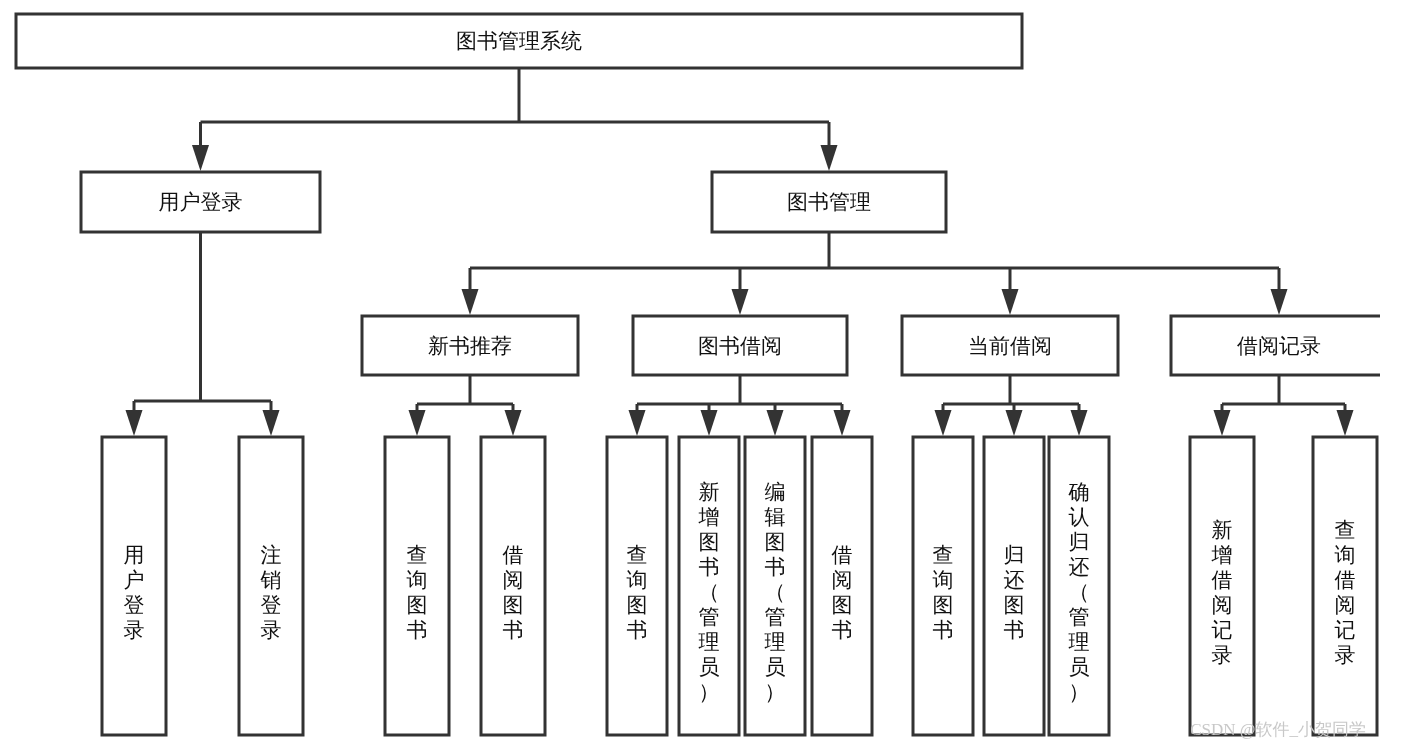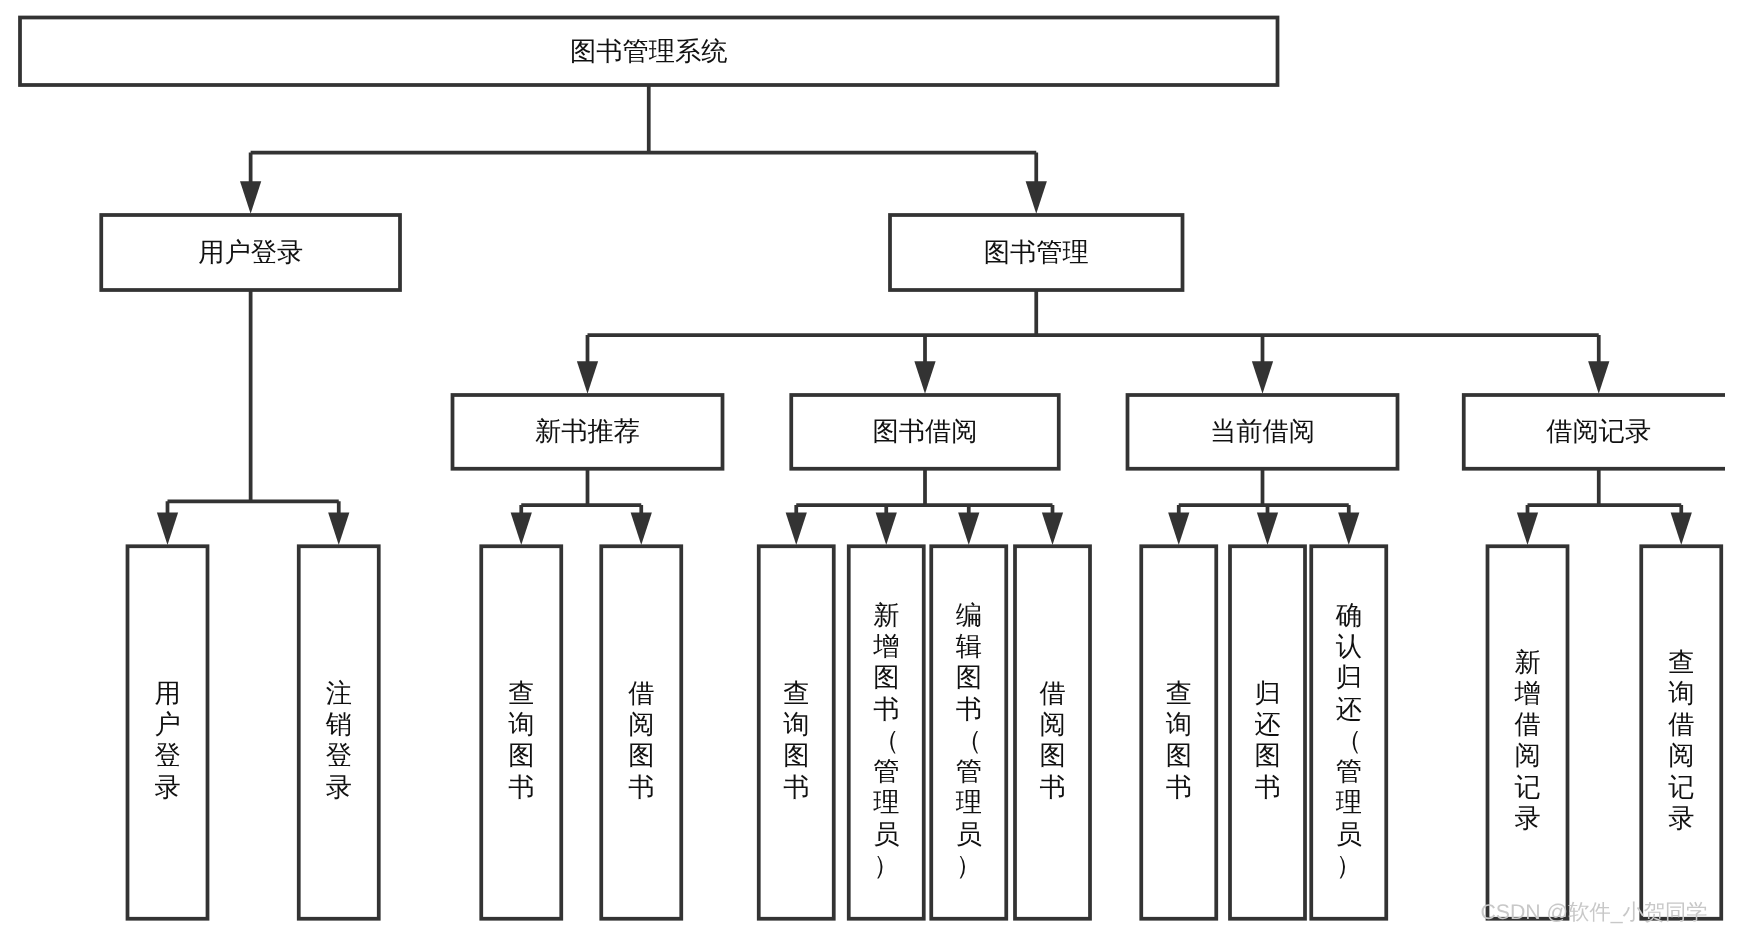--- a/index.html
+++ b/index.html
@@ -45,21 +45,21 @@
     font-family: "DejaVu Sans", "Liberation Sans", sans-serif;
     font-size: 21px;
     fill: #111111;
     text-anchor: middle;
     dominant-baseline: middle;
   }
   .watermark-text {
     position: absolute;
     right: 14px;
     bottom: 6px;
-    font-family: Liberation Sans, sans-serif;
+    font-family: Liberation Serif, serif;
     font-size: 17px;
     color: #c8c8c8;
     white-space: nowrap;
     user-select: none;
   }
 </style>
 </head>
 <body>
 
 <div id="diagram-root">

